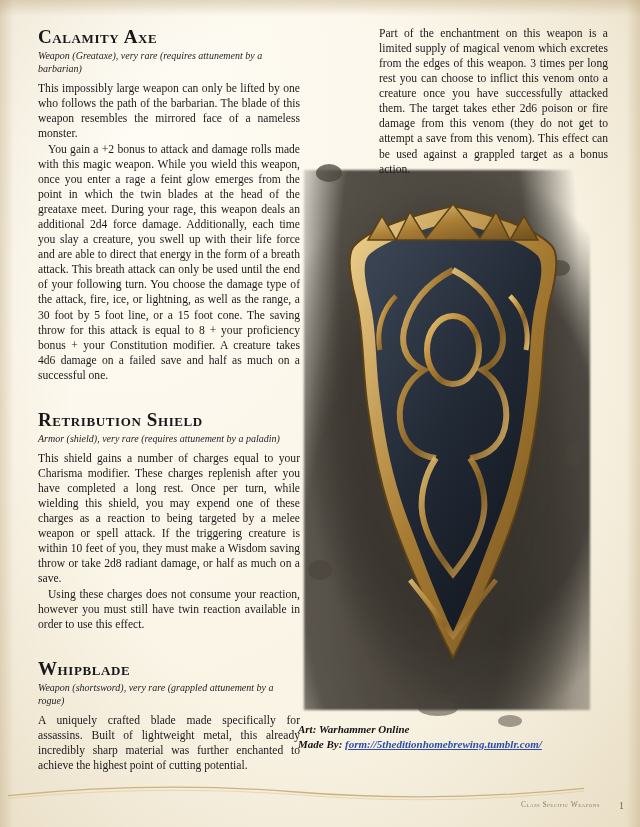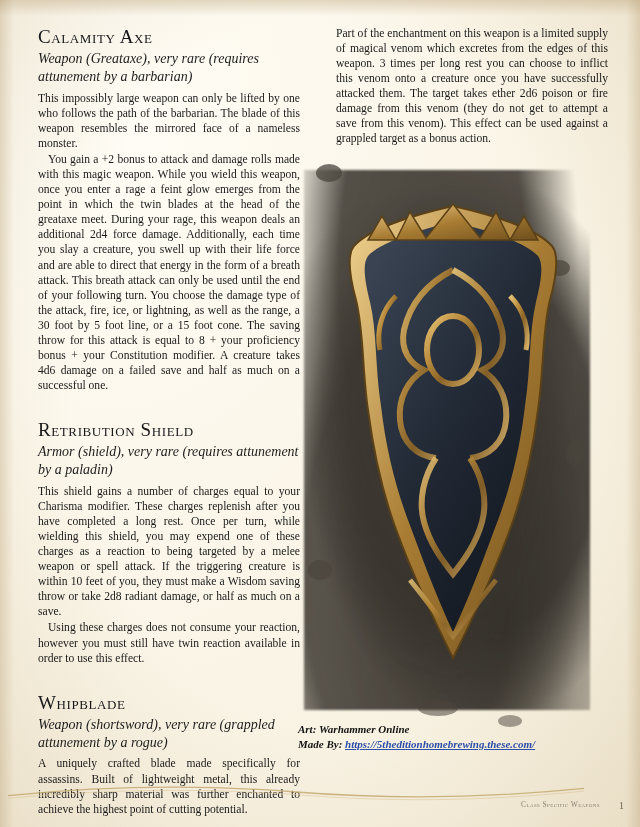--- a/index.html
+++ b/index.html
@@ -65,44 +65,44 @@
   .col-right {
     position: absolute;
     left: 298px;
     top: 0;
     width: 272px;
   }
 
   h2.entry-title {
     font-family: "Liberation Serif", serif;
     font-variant: small-caps;
-    font-weight: normal;
+    font-weight: bold;
     font-size: 19px;
     letter-spacing: 0.6px;
     color: #18181a;
     margin: 0 0 2px 0;
   }
   .section + .section { margin-top: 26px; }
 
   .entry-sub {
     font-style: italic;
-    font-size: 14px;
+    font-size: 10px;
     line-height: 1.28;
     margin: 0 0 5px 0;
     color: #1d1d1d;
   }
   p.body {
     font-size: 11.6px;
     line-height: 1.30;
     margin: 0;
     text-align: justify;
   }
   p.body + p.body { text-indent: 10px; margin-top: 1px; }
 
-  .col-right p.body.first { text-indent: 0; }
+  .col-right p.body.first { text-indent: 0; margin-left: 43px; }
 
   
   .art-wrap {
     position: absolute;
     left: 298px;
     top: 140px;
     width: 300px;
     height: 600px;
   }
   .ink {
@@ -270,21 +270,21 @@
 
     <div class="col-right">
       <p class="body first">Part of the enchantment on this weapon is a limited supply of magical venom which excretes from the edges of this weapon. 3 times per long rest you can choose to inflict this venom onto a creature once you have successfully attacked them. The target takes ether 2d6 poison or fire damage from this venom (they do not get to attempt a save from this venom). This effect can be used against a grappled target as a bonus action.</p>
     </div>
 
   </div>
 
   <div class="credits">
     <div>Art: Warhammer Online</div>
     <div>
-      <span>Made By: </span><a href="#">https://5theditionhomebrewing.these.com/</a>
+      <span>Made By: </span><a href="#">form://5theditionhomebrewing.tumblr.com/</a>
     </div>
   </div>
 
   <div class="footer">
     <svg class="footer-rule" viewBox="0 0 640 20" preserveAspectRatio="none">
       <path d="M0 14 C 120 2, 220 2, 320 10 C 420 18, 520 18, 640 6" fill="none" stroke="#c3a96f" stroke-width="1.4" opacity="0.85"></path>
       <path d="M0 17 C 120 6, 220 6, 320 13 C 420 21, 520 21, 640 9" fill="none" stroke="#ddc79a" stroke-width="1" opacity="0.7"></path>
     </svg>
     <div class="footer-label">Class Specific Weapons</div>
     <div class="page-number">1</div>

